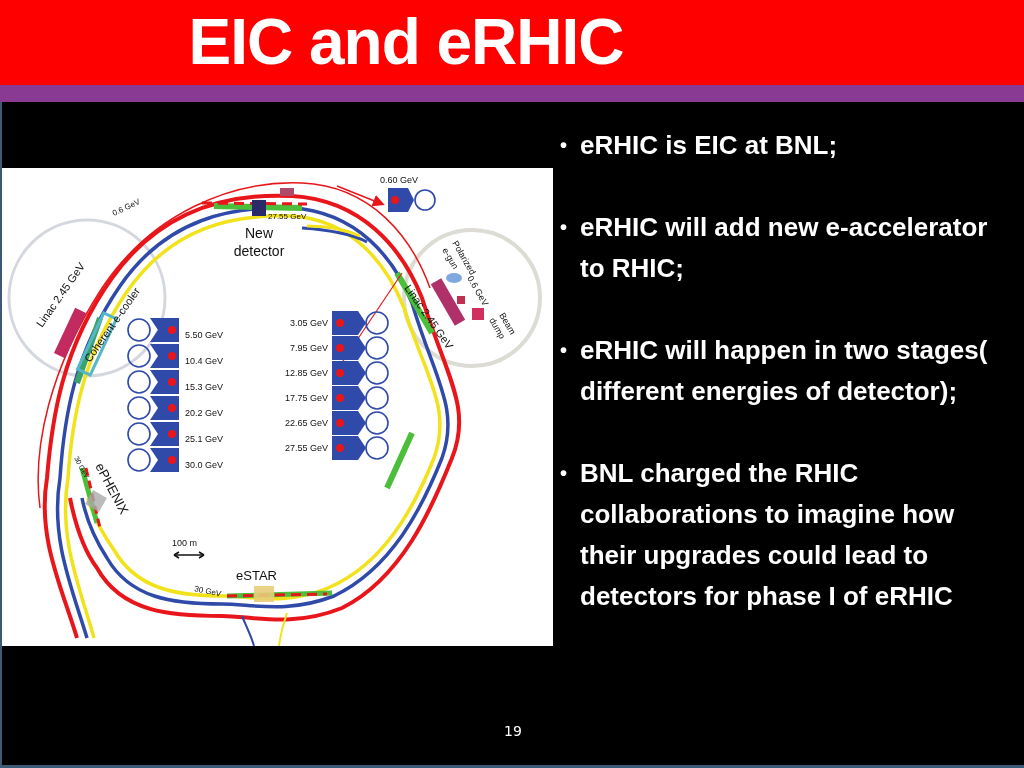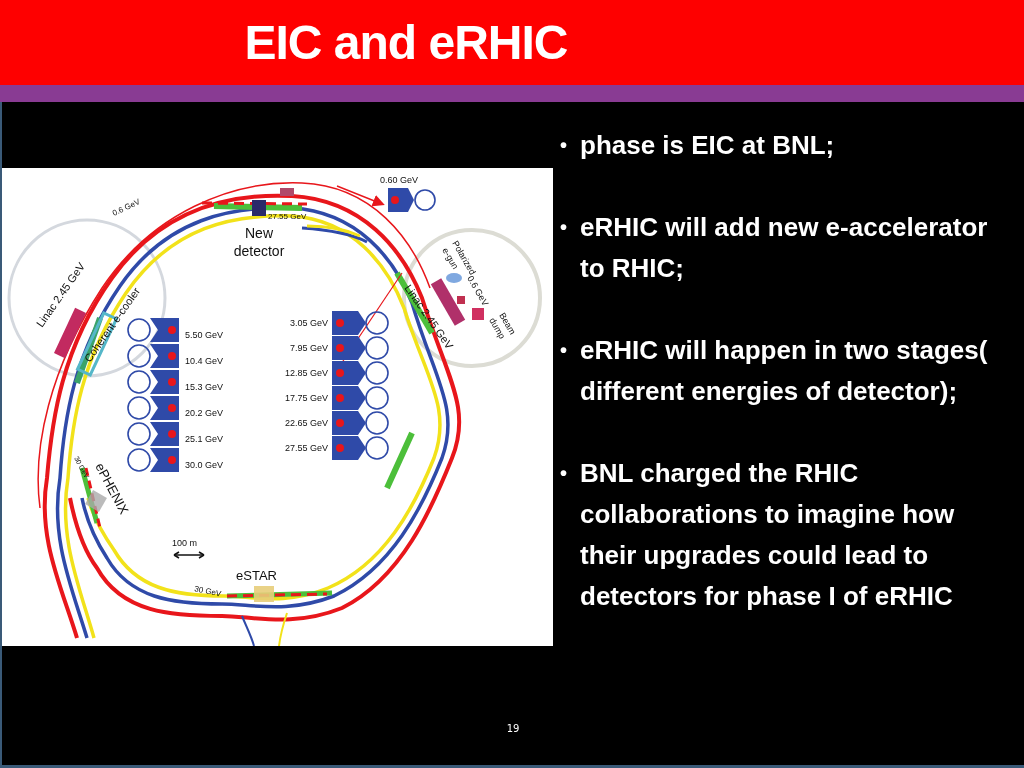--- a/index.html
+++ b/index.html
@@ -1,27 +1,27 @@
 <!DOCTYPE html>
 <html><head>
 <meta charset="utf-8">
 <style>
   html, body { margin:0; padding:0; }
   body { width:1024px; height:768px; background:#000; position:relative; overflow:hidden; font-family:"DejaVu Sans", sans-serif; }
   .title-bar { position:absolute; left:0; top:0; width:1024px; height:85px; background:#fe0000; }
-  .title { position:absolute; left:0; top:0; width:812px; height:85px; line-height:85px; text-align:center; color:#fff; font-weight:bold; font-size:48px; letter-spacing:-1px; font-family:"Liberation Sans", sans-serif; }
+  .title { position:absolute; left:0; top:0; width:812px; height:85px; line-height:85px; text-align:center; color:#fff; font-weight:bold; font-size:64px; letter-spacing:-1px; font-family:"Liberation Sans", sans-serif; }
   .purple-bar { position:absolute; left:0; top:85px; width:1024px; height:17px; background:#893b93; }
   .frame { position:absolute; left:0; top:102px; width:1024px; height:666px; border-left:2px solid #3a5a78; border-bottom:3px solid #3a5a78; box-sizing:border-box; }
   .diagram { position:absolute; left:2px; top:168px; width:551px; height:478px; background:#fff; }
   .diagram svg { display:block; }
   .bullets { position:absolute; left:560px; top:125px; width:440px; color:#fff; font-family:"Liberation Sans", sans-serif; font-weight:bold; font-size:26px; line-height:41px; }
   .bullet { display:flex; margin-bottom:41px; }
   .bullet .dot { width:20px; flex:none; font-size:20px; }
   .bullet .txt { flex:1; }
-  .page-num { position:absolute; left:500px; top:723px; width:26px; text-align:center; color:#fff; font-size:10px; font-family:"DejaVu Sans", sans-serif; }
+  .page-num { position:absolute; left:500px; top:723px; width:26px; text-align:center; color:#fff; font-size:14px; font-family:"DejaVu Sans", sans-serif; }
   .lbl { font-family:"Liberation Sans", sans-serif; fill:#111; }
 </style>
 </head>
 <body>
 
 <div class="title-bar"></div>
 <div class="title">EIC and eRHIC</div>
 <div class="purple-bar"></div>
 <div class="frame"></div>
 
@@ -178,21 +178,21 @@
     <text class="lbl" x="192" y="423" font-size="8" transform="rotate(12 192 423)">30 GeV</text>
     <text class="lbl" x="170" y="378" font-size="9">100 m</text>
     <path d="M172,387 L202,387" stroke="#111" stroke-width="1.5"></path>
     <path d="M172,387 l5,-3 M172,387 l5,3 M202,387 l-5,-3 M202,387 l-5,3" stroke="#111" stroke-width="1.5"></path>
   </svg>
 </div>
 
 <div class="bullets">
   <div class="bullet">
       <span class="dot">•</span>
-      <span class="txt">phase is EIC at BNL;</span>
+      <span class="txt">eRHIC is EIC at BNL;</span>
     </div>
   <div class="bullet">
       <span class="dot">•</span>
       <span class="txt">eRHIC will add new e-accelerator to RHIC;</span>
     </div>
   <div class="bullet">
       <span class="dot">•</span>
       <span class="txt">eRHIC will happen in two stages( different energies of detector);</span>
     </div>
   <div class="bullet">

